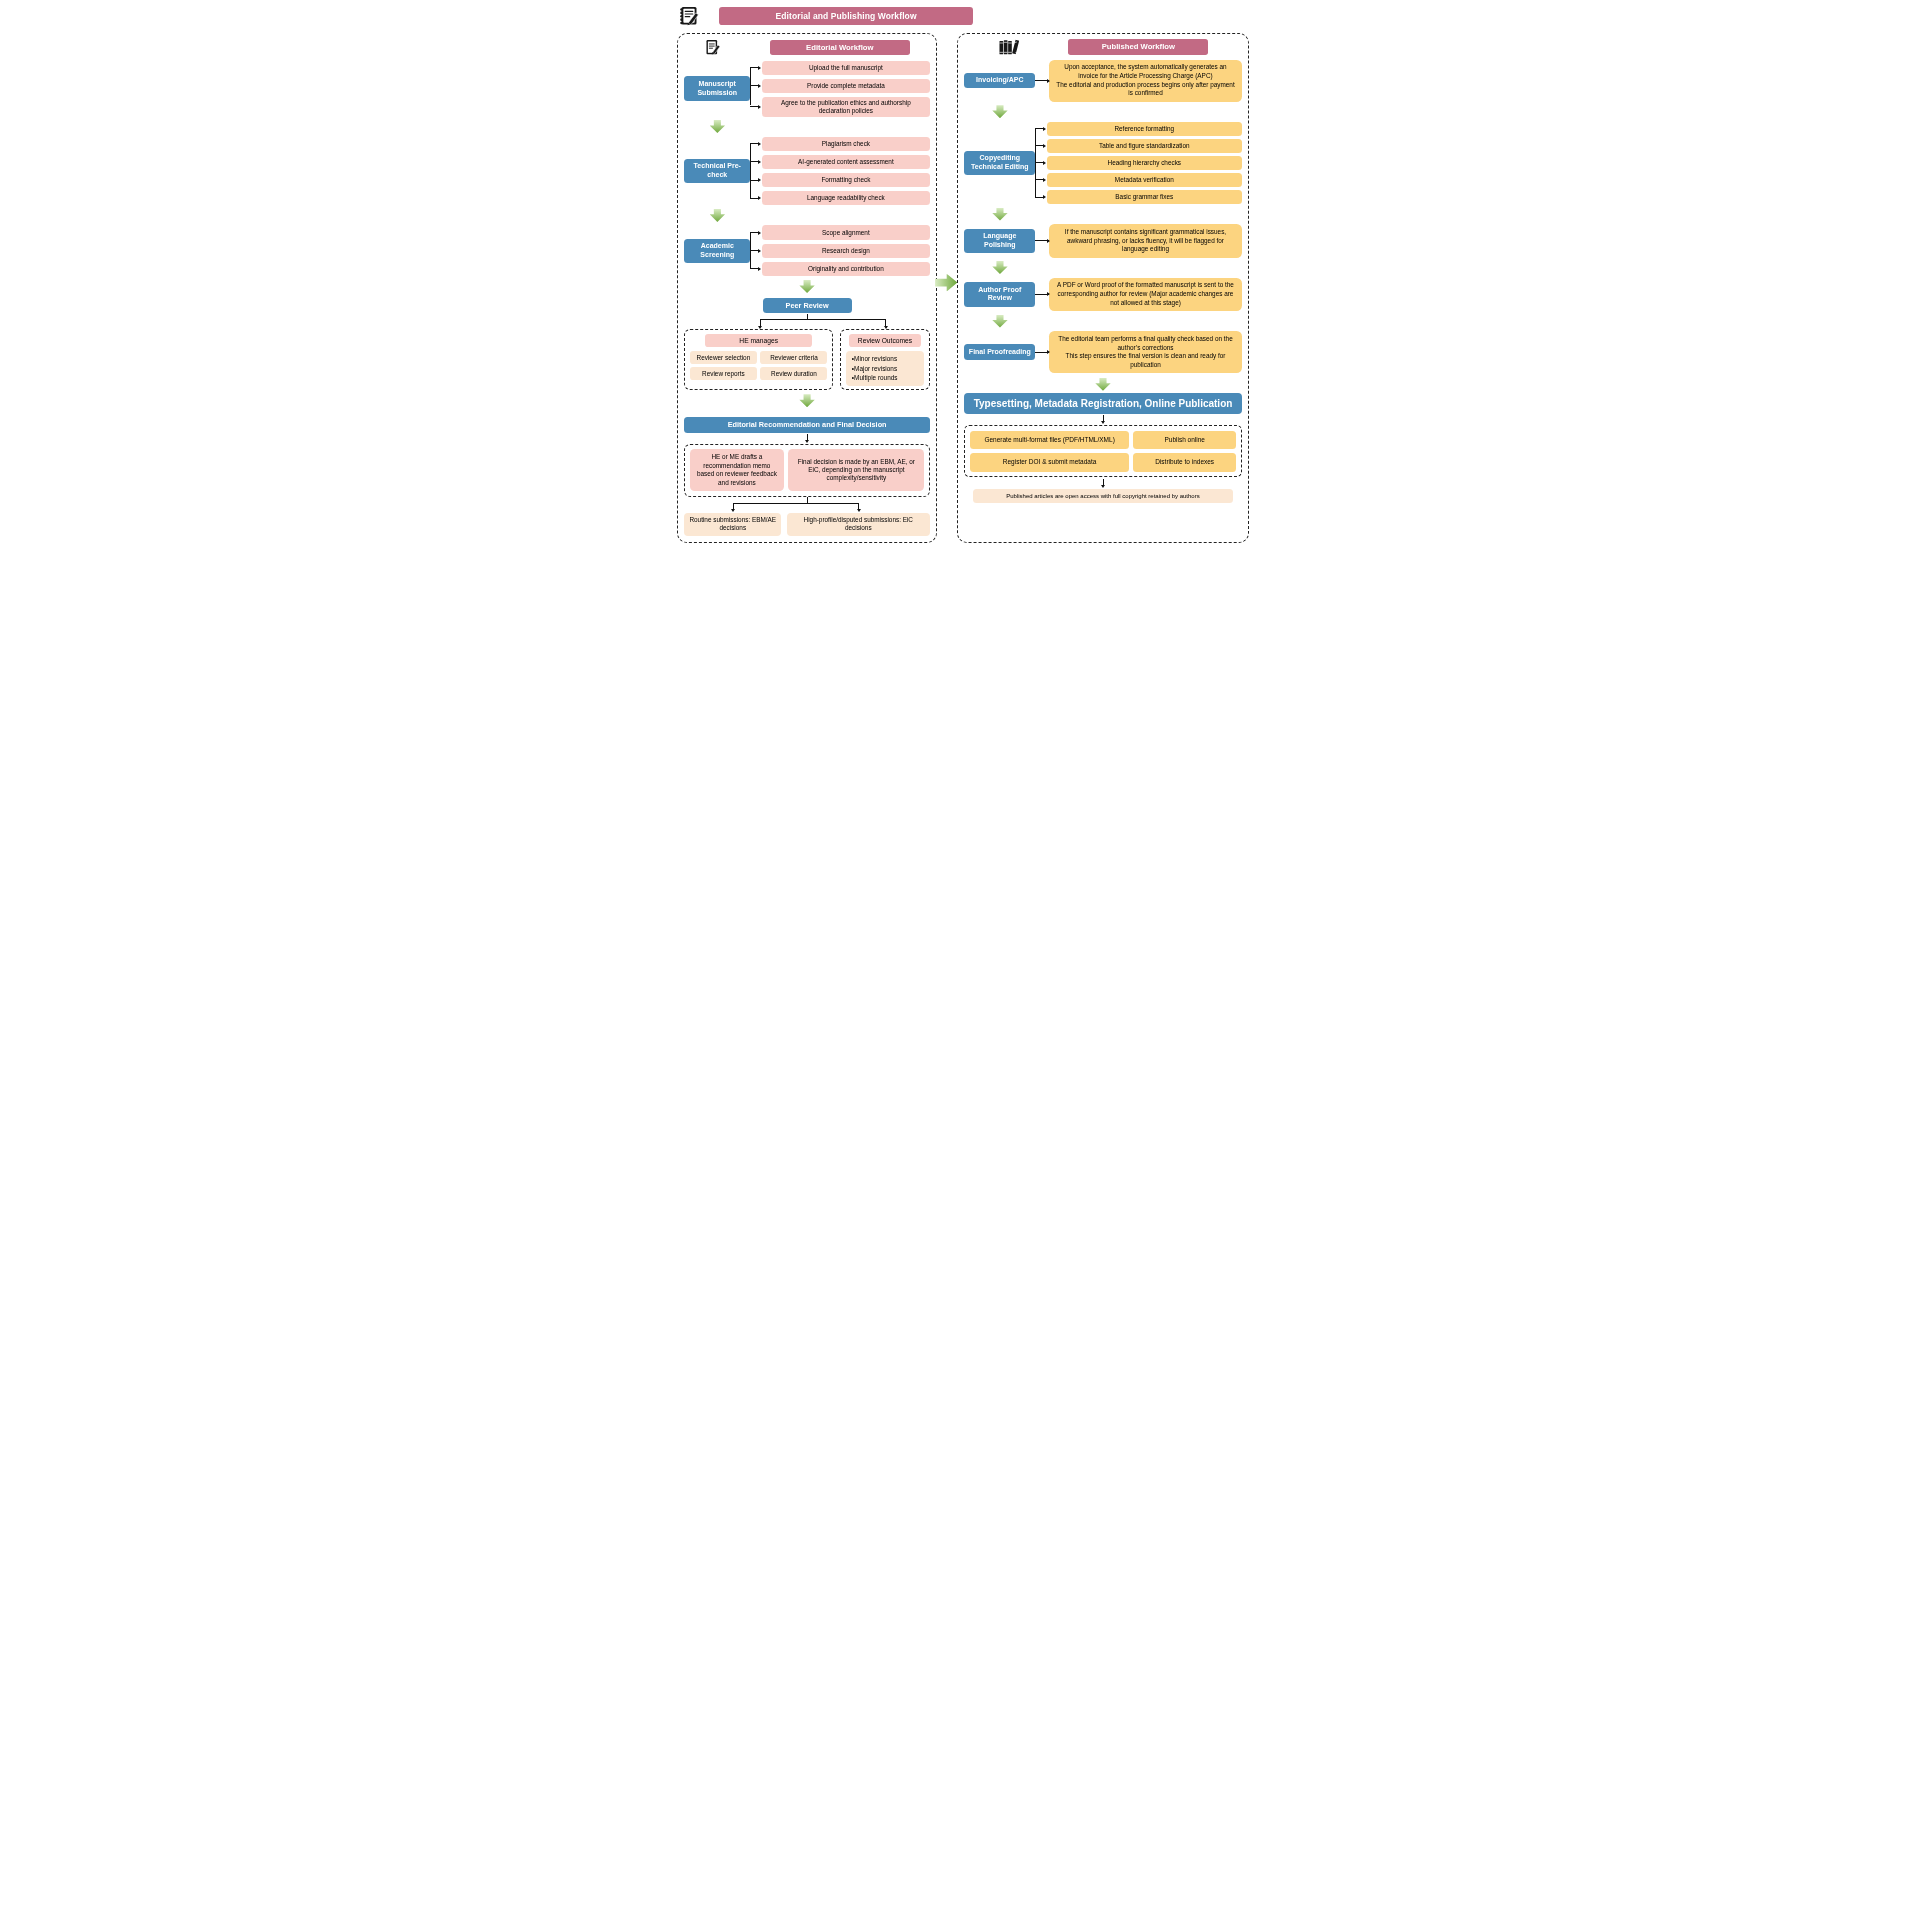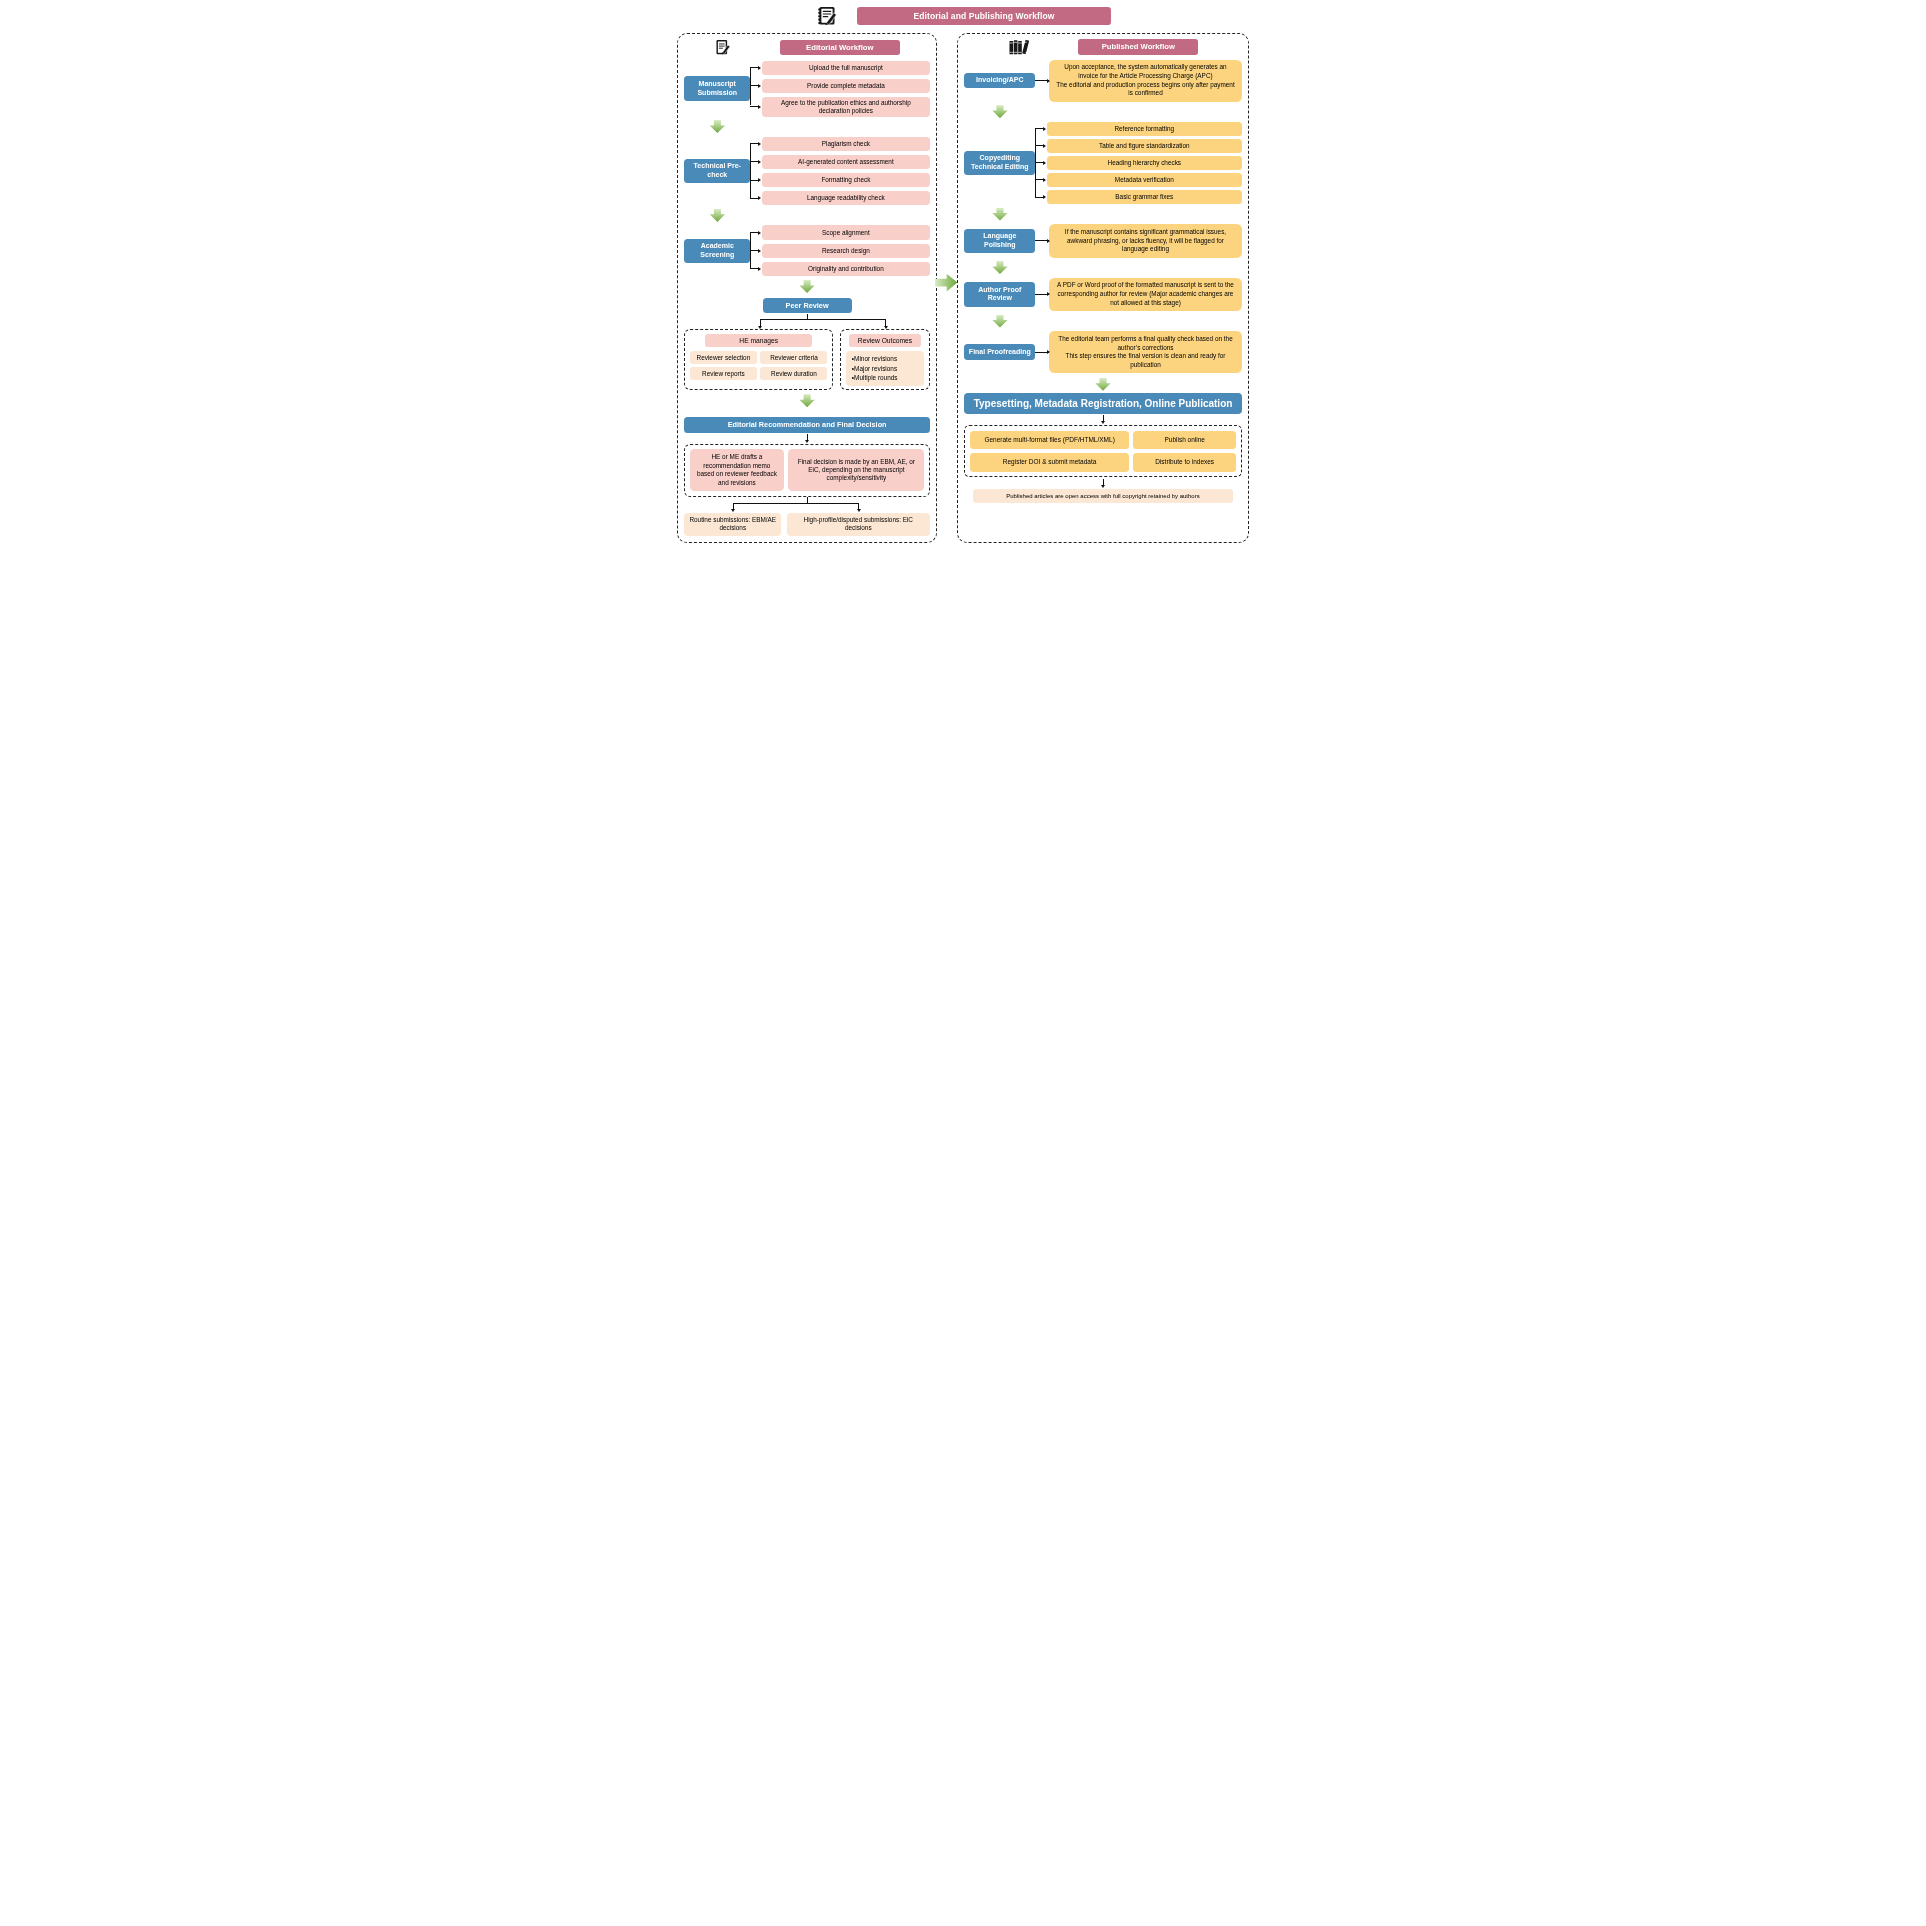--- a/index.html
+++ b/index.html
@@ -4,30 +4,30 @@
 <style>
   :root{
     --c-rose:#c26a84; --c-blue:#4a8ab8; --c-pink:#f9cfc9; --c-peach:#fbe7d3;
     --c-yellow:#fcd480; --c-green_dark:#6fa83c; --c-green_light:#d9ecc3; --c-line:#111111;
   }
   *{box-sizing:border-box;}
   body{margin:0;background:#ffffff;color:#000;font-family:"Liberation Sans","DejaVu Sans",sans-serif;}
   .page{width:578px;margin:0 auto;padding:5.4px 3.1px 8.5px;}
 
   
-  .title-row{display:flex;align-items:center;justify-content:center;gap:18px;margin-bottom:6.2px;}
+  .title-row{display:flex;align-items:center;gap:18px;margin-bottom:6.2px;}
   .title-banner{background:var(--c-rose);color:#fff;font-weight:bold;font-size:8.5px;width:254px;text-align:center;padding:3.9px 0;border-radius:3.1px;letter-spacing:0.1px;}
 
   
   .panels{display:flex;gap:20px;position:relative;align-items:stretch;}
   .panel{border:1.2px dashed #222;border-radius:10px;padding:5.4px 6.2px 6.2px;background:#fff;}
   .panel.left{flex:0 0 260px;}
   .panel.right{flex:1;}
   .panel-header{display:flex;align-items:center;justify-content:center;gap:5.4px;margin-bottom:1.5px;}
-  .panel-banner{background:var(--c-rose);color:#fff;font-weight:bold;font-size:7.7px;width:120px;text-align:center;padding:3.1px 0;border-radius:2.7px;margin-left:43px;}
+  .panel-banner{background:var(--c-rose);color:#fff;font-weight:bold;font-size:7.7px;width:140px;text-align:center;padding:3.1px 0;border-radius:2.7px;margin-left:43px;}
 
   
   .rarrow{position:absolute;left:258px;top:49%;transform:translateY(-50%);width:22.3px;height:17.7px;
     background:linear-gradient(90deg,var(--c-green_light),var(--c-green_dark));
     clip-path:polygon(0 28%,52% 28%,52% 0,100% 50%,52% 100%,52% 72%,0 72%);z-index:5;}
 
   
   .stage{display:flex;align-items:center;margin-top:4.6px;}
   .stage-label{flex:0 0 66px;background:var(--c-blue);color:#fff;font-weight:bold;font-size:7px;
     text-align:center;border-radius:3.5px;padding:3.5px 2.3px;line-height:1.25;}

